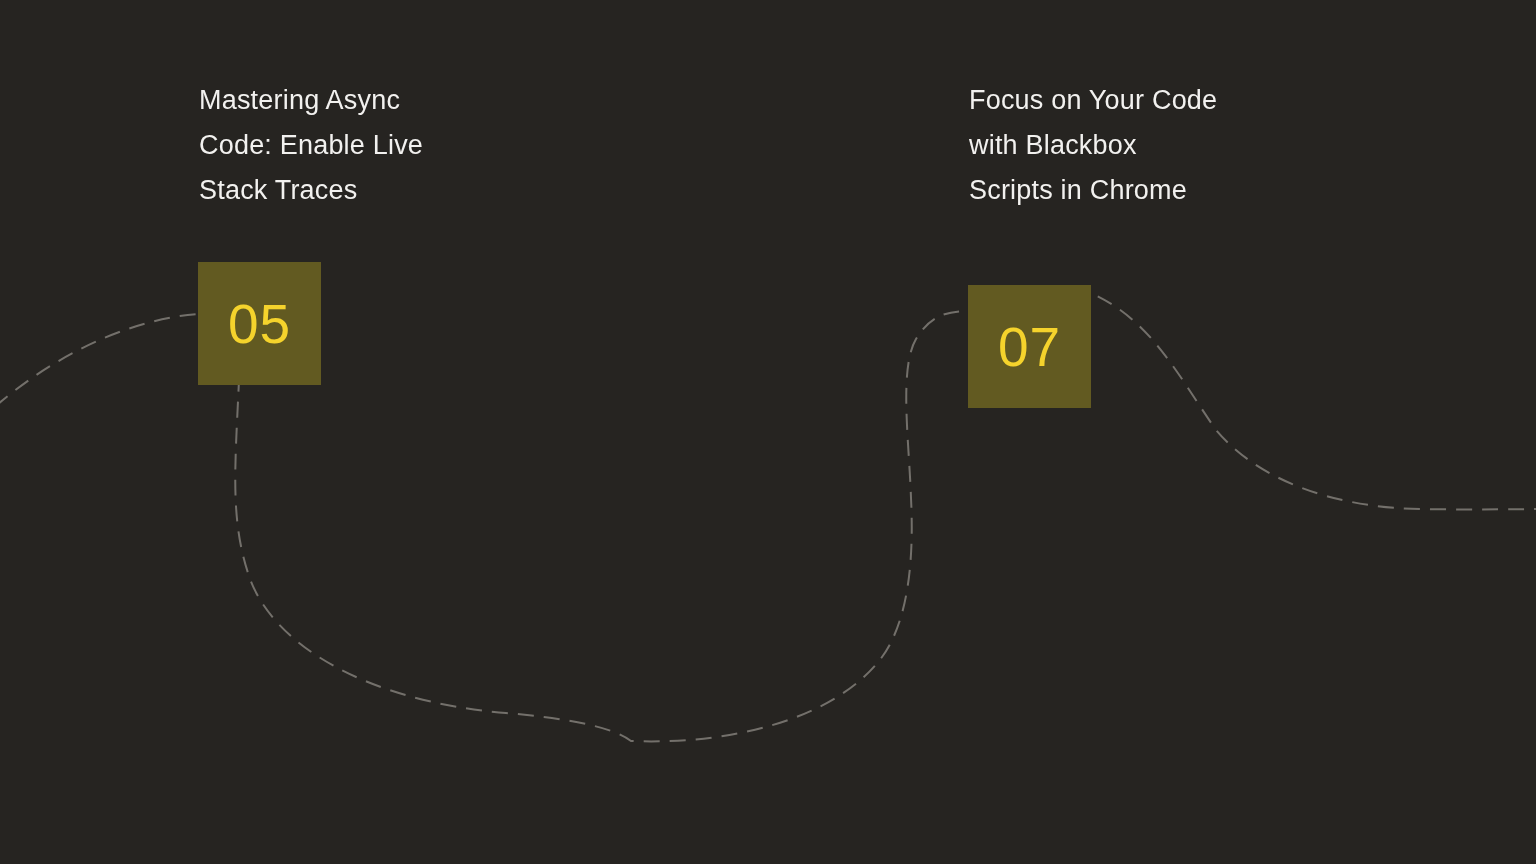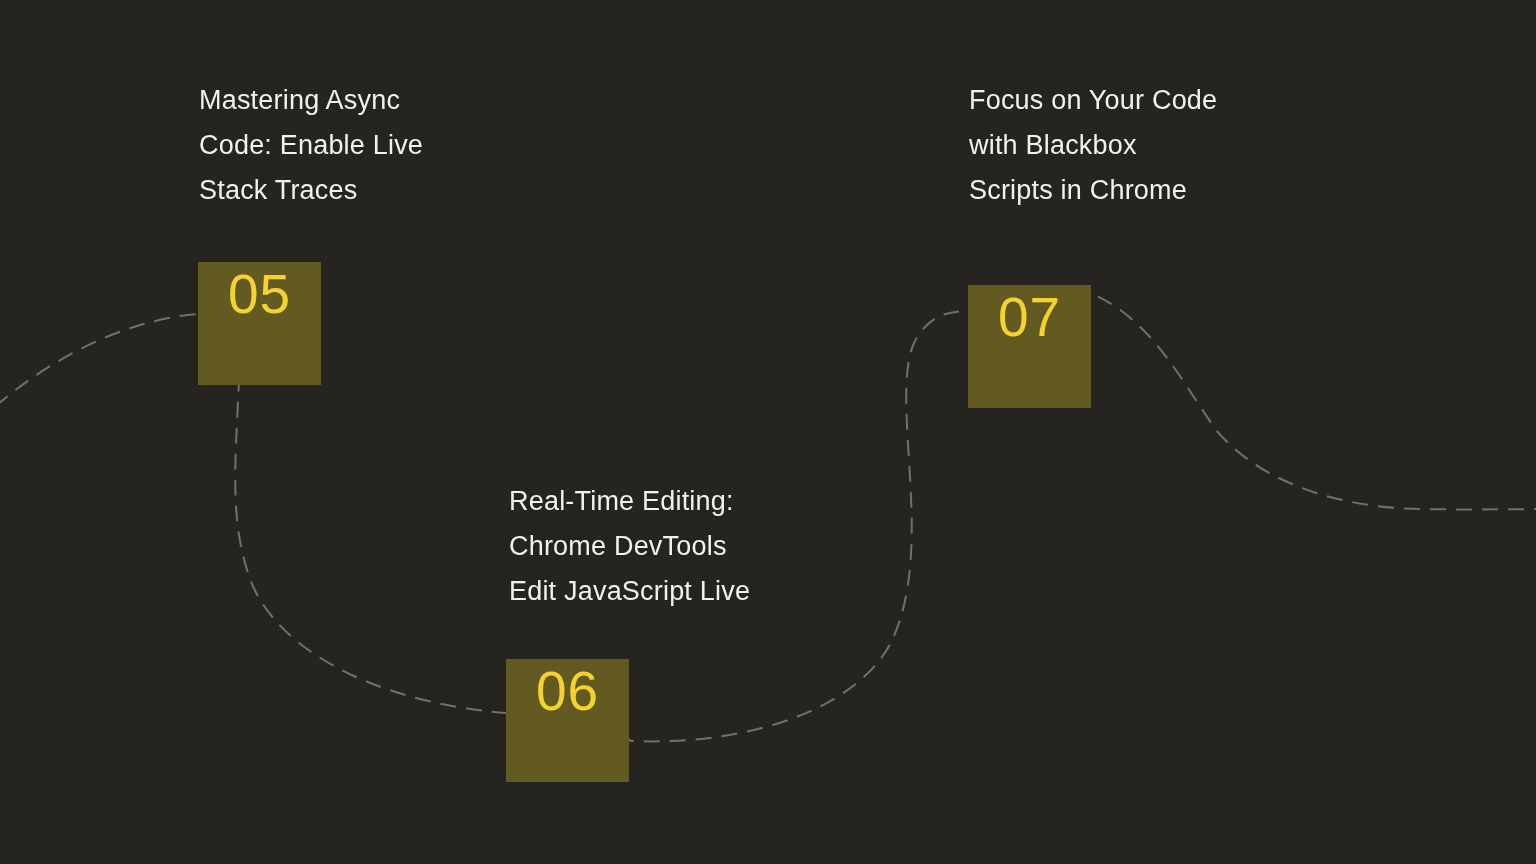--- a/index.html
+++ b/index.html
@@ -31,21 +31,21 @@
     color:var(--title);
     font-size:27px;
     line-height:45px;
     font-weight:400;
     letter-spacing:.2px;
     white-space:nowrap;
   }
   .num-box{
     width:123px;height:123px;
     background:var(--box);
-    display:flex;justify-content:center;
+    display:flex;align-items:center;justify-content:center;
   }
   .num-box .num{
     color:var(--num);
     font-size:55px;
     font-weight:400;
     letter-spacing:1px;
   }
   .step-1{left:199px;top:78px;}
   .step-1 .num-box{margin-top:49px;margin-left:-1px;}
   .step-2{left:509px;top:479px;}
@@ -81,30 +81,20 @@
     <div class="step-titles">
       <div>Mastering Async</div>
       <div>Code: Enable Live</div>
       <div>Stack Traces</div>
     </div>
     <div class="num-box">
       <span class="num">05</span>
     </div>
   </div>
 
-  <div class="step step-2">
-    <div class="step-titles">
-      <div>Real-Time Editing:</div>
-      <div>Chrome DevTools</div>
-      <div>Edit JavaScript Live</div>
-    </div>
-    <div class="num-box">
-      <span class="num">06</span>
-    </div>
-  </div>
 
   <div class="step step-3">
     <div class="step-titles">
       <div>Focus on Your Code</div>
       <div>with Blackbox</div>
       <div>Scripts in Chrome</div>
     </div>
     <div class="num-box">
       <span class="num">07</span>
     </div>

